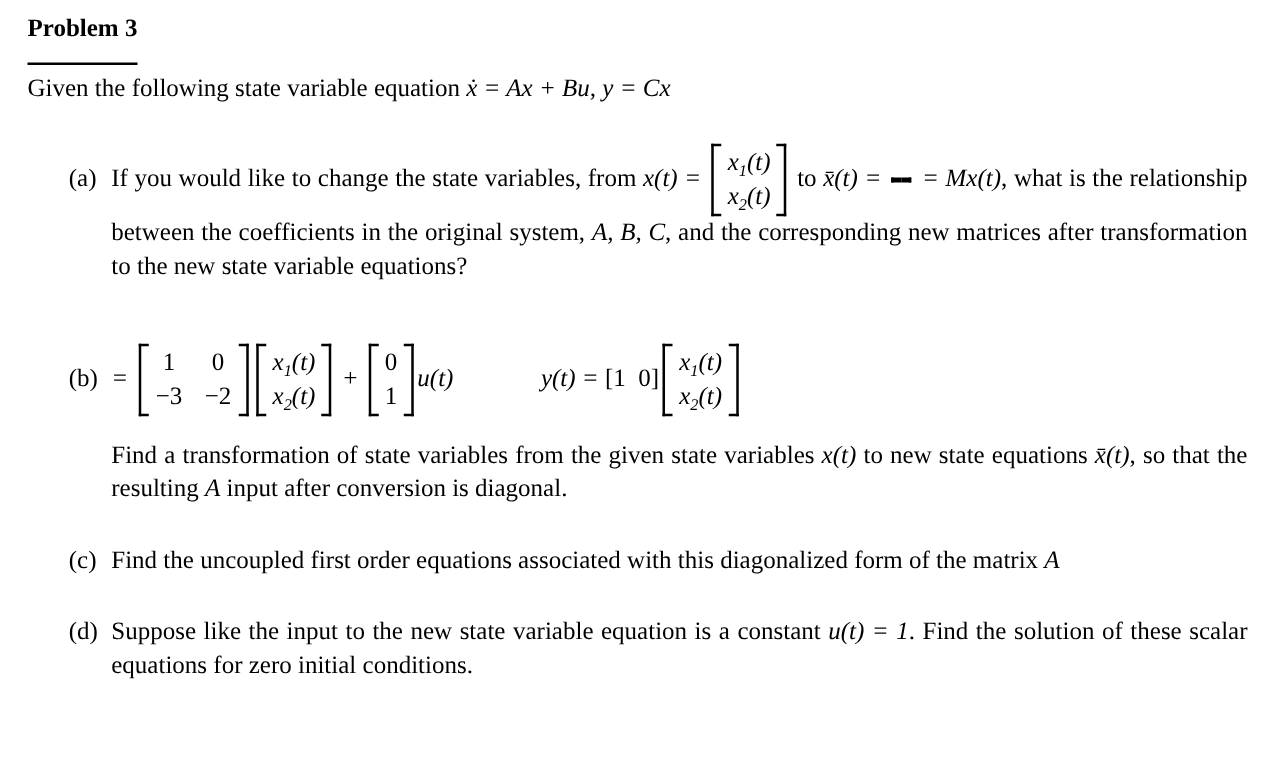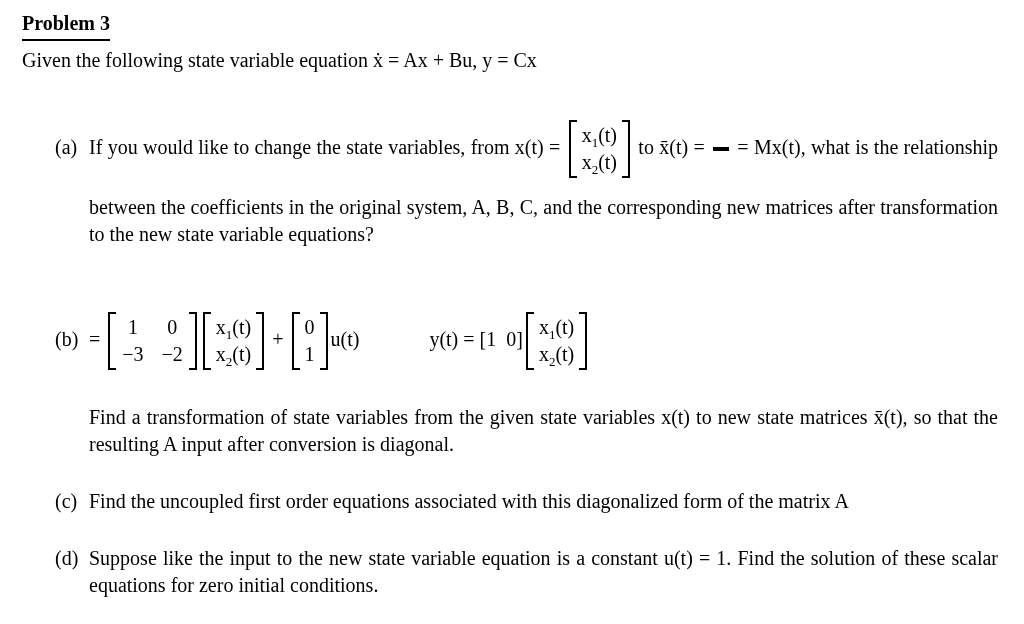--- a/index.html
+++ b/index.html
@@ -6,32 +6,32 @@
   body{
     width:1024px;height:624px;overflow:hidden;
     background:#ffffff;color:#000000;
     font-family:"Liberation Serif","DejaVu Serif",serif;
     font-size:20px;line-height:27px;
   }
   .page{padding:10px 26px 0 22px;}
   .title{
     font-size:20px;line-height:24px;margin:0;
     font-weight:bold;display:inline-block;
-    border-bottom:2px solid #000;padding-bottom:4px;
+    border-bottom:2px solid #000;padding-bottom:15px;
   }
   .intro{margin:6px 0 0 0;}
   .part{display:flex;align-items:baseline;margin-top:30px;padding-left:33px;}
   .plabel{flex:0 0 34px;}
   .pcontent{flex:1;text-align:justify;}
   .para{margin:0;}
   .eq{margin:18px 0 18px 0;text-align:left;}
-  .m{}
+  .m{font-style:italic;}
   .up{font-style:normal;}
   sub{font-size:13px;line-height:0;}
-  .mtx{display:inline-flex;align-items:stretch;vertical-align:middle;margin:16px 3px;}
+  .mtx{display:inline-flex;align-items:stretch;vertical-align:middle;margin:0 3px;}
   .br{width:6px;}
   .br.l{border:2px solid #000;border-right:none;}
   .br.r{border:2px solid #000;border-left:none;}
   .mtx-col{display:flex;flex-direction:column;align-items:center;padding:2px 5px;line-height:27px;}
   .mtx-grid{display:grid;grid-template-columns:auto auto;column-gap:18px;justify-items:center;align-items:center;padding:2px 6px;line-height:27px;}
   .cell{white-space:nowrap;}
   .rowv{white-space:nowrap;font-style:normal;margin-top:28px;}
   .eq-gap{display:inline-block;width:70px;}
 </style>
 </head>
@@ -84,21 +84,21 @@
               </span>
               <span class="br r"></span>
             </span><span class="m">u(t)</span><span class="eq-gap"></span><span class="m">y(t) = </span><span class="rowv"><span>[</span><span class="cell up">1</span><span>&nbsp;&nbsp;</span><span class="cell up">0</span><span>]</span></span><span class="mtx">
               <span class="br l"></span>
               <span class="mtx-col">
                 <span class="cell m">x<sub>1</sub>(t)</span>
                 <span class="cell m">x<sub>2</sub>(t)</span>
               </span>
               <span class="br r"></span>
             </span></div>
-          <div class="para"><span>Find a transformation of state variables from the given state variables </span><span class="m">x(t)</span><span> to new state matrices </span><span class="m">x̄(t)</span><span>, so that the resulting </span><span class="m">A</span><span> input after conversion is diagonal.</span></div>
+          <div class="para"><span>Find a transformation of state variables from the given state variables </span><span class="m">x(t)</span><span> to new state equations </span><span class="m">x̄(t)</span><span>, so that the resulting </span><span class="m">A</span><span> input after conversion is diagonal.</span></div>
         </div>
       </div>
       <div class="part">
         <span class="plabel">(c)</span>
         <div class="pcontent">
           <div class="para"><span>Find the uncoupled first order equations associated with this diagonalized form of the matrix </span><span class="m">A</span></div>
         </div>
       </div>
       <div class="part">
         <span class="plabel">(d)</span>

